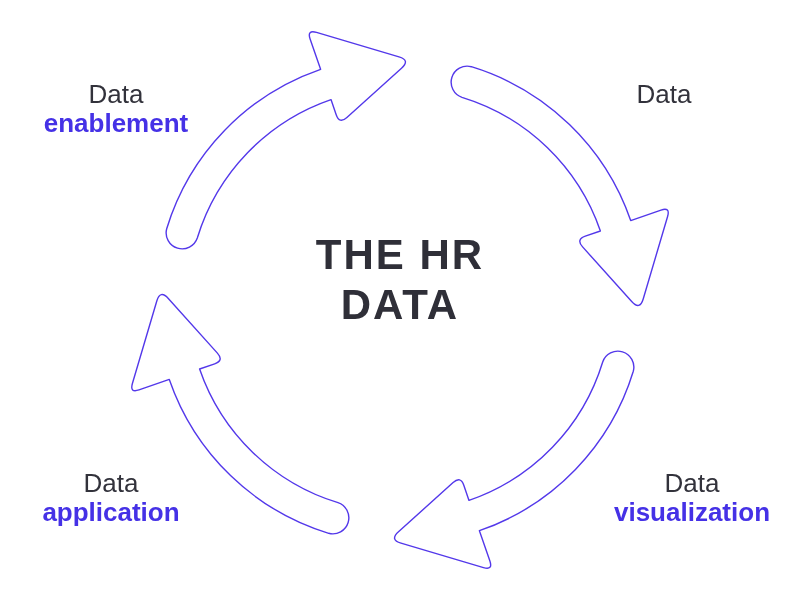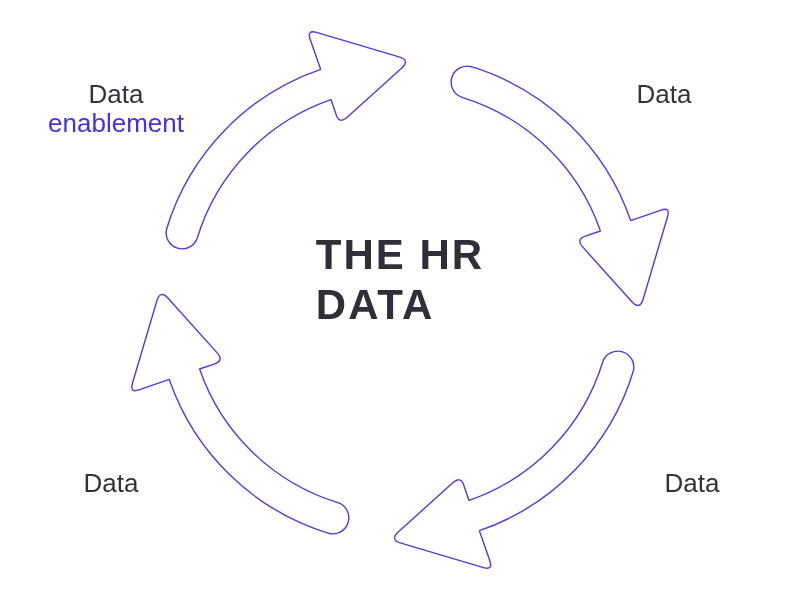--- a/index.html
+++ b/index.html
@@ -16,37 +16,38 @@
     fill: #ffffff;
     stroke: var(--arrow-stroke, #5338ea);
     stroke-width: 1.4;
     stroke-linejoin: round;
   }
   .title {
     position: absolute;
     left: 400px;
     top: 230px;
     transform: translateX(-50%);
+    text-align: center;
     font-size: 42px;
     font-weight: bold;
     letter-spacing: 2px;
     line-height: 50px;
     color: var(--title-text, #2f2f38);
     white-space: nowrap;
   }
   .stage {
     position: absolute;
     transform: translateX(-50%);
     text-align: center;
     font-size: 26px;
     line-height: 29px;
     white-space: nowrap;
   }
   .stage .prefix { color: var(--label-text, #32323b); font-weight: normal; }
-  .stage .keyword { color: var(--accent, #4531e6); font-weight: normal; }
+  .stage .keyword { color: var(--accent, #4531e6); font-weight: bold; }
   .stage.tl { left: 116px; top: 80px; }
   .stage.tr { left: 664px; top: 80px; }
   .stage.br { left: 692px; top: 469px; }
   .stage.bl { left: 111px; top: 469px; }
 </style>
 </head>
 <body>
 
 <div class="canvas">
 
@@ -71,19 +72,21 @@
     <div class="prefix">Data</div>
     <div class="keyword">enablement</div>
   </div>
 
   <div class="stage tr">
     <div class="prefix">Data</div>
   </div>
 
   <div class="stage br">
     <div class="prefix">Data</div>
+    <div class="keyword">visualization</div>
   </div>
 
   <div class="stage bl">
     <div class="prefix">Data</div>
+    <div class="keyword">application</div>
   </div>
 
 </div>
 
 </body></html>

